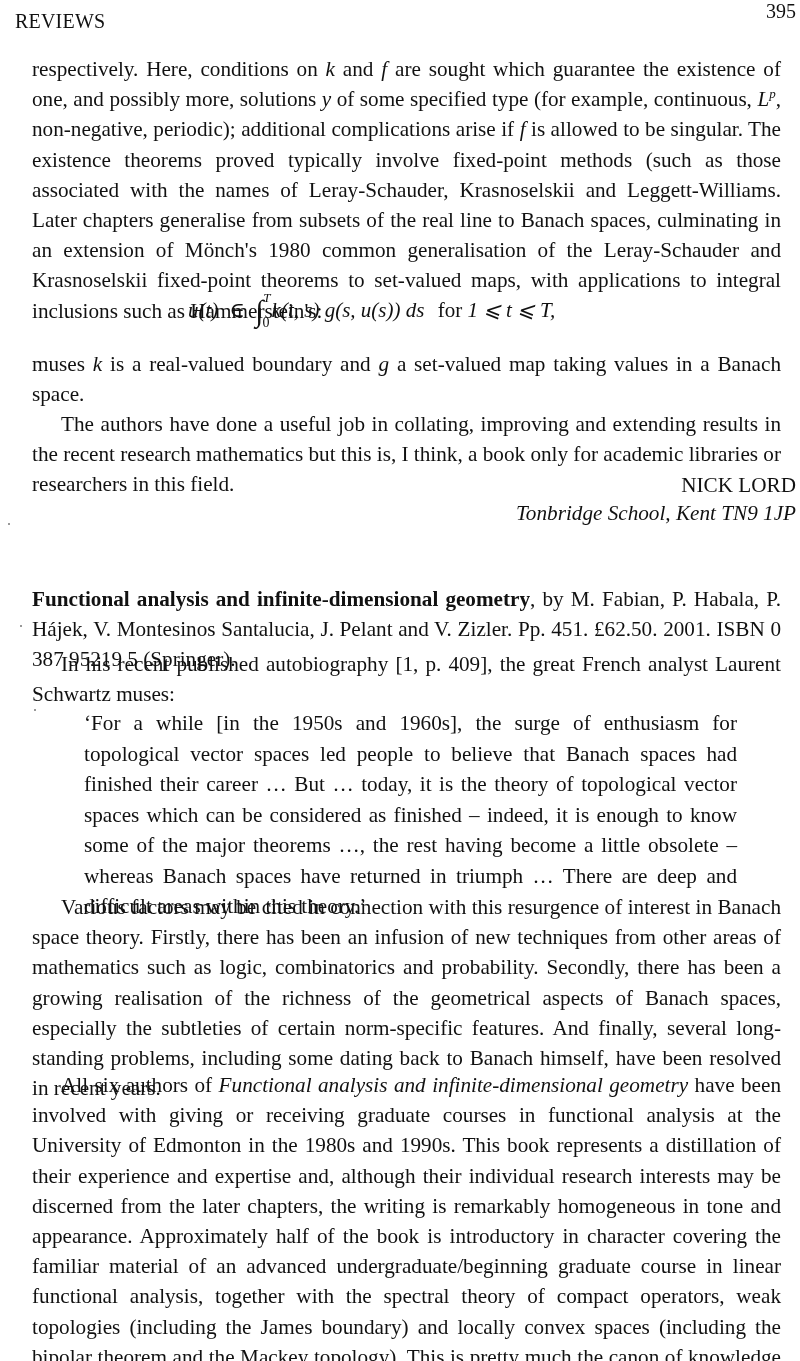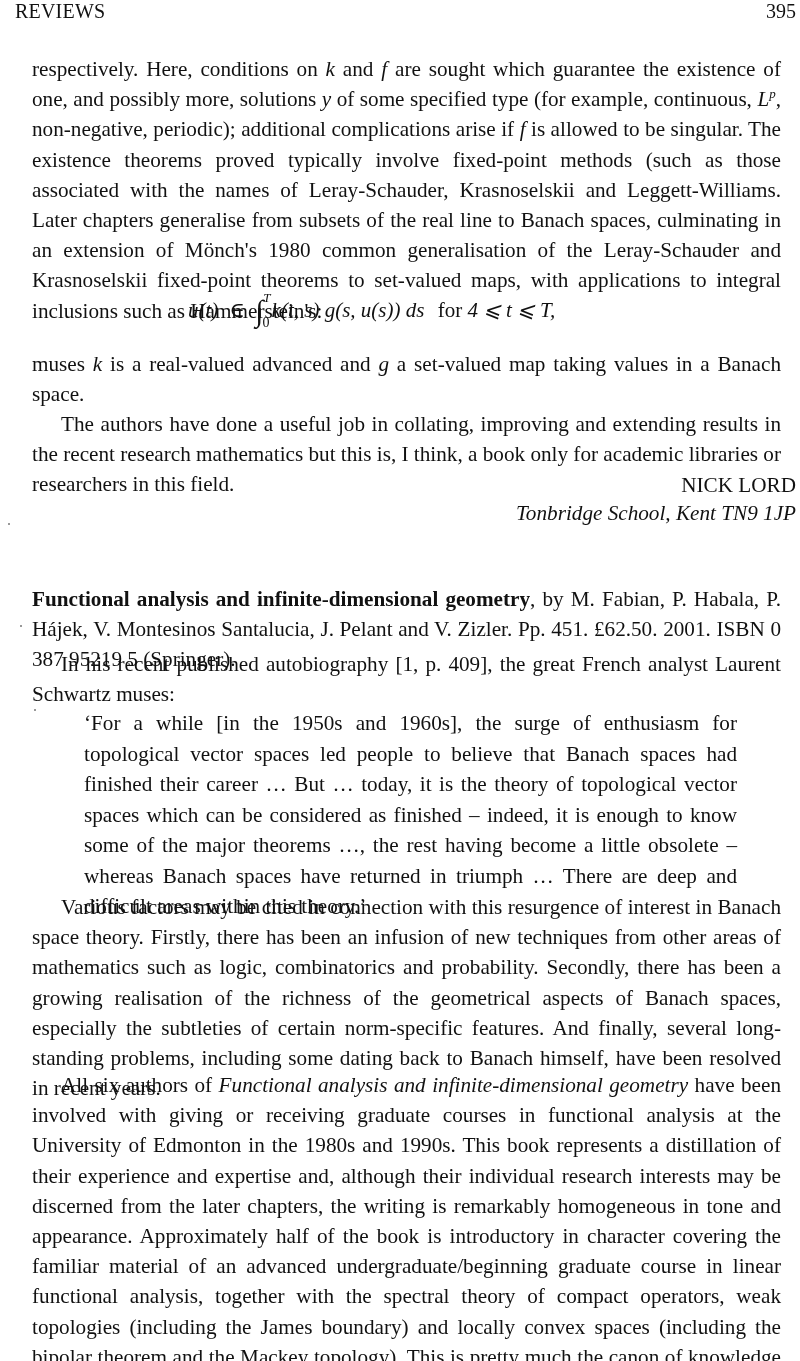--- a/index.html
+++ b/index.html
@@ -8,21 +8,21 @@
     font-family: "Liberation Serif", "DejaVu Serif", serif;
     color: #111111;
     font-size: 21.2px;
     line-height: 30.2px;
   }
   .page { position: absolute; left: 0; top: 0; width: 800px; }
   .running-head {
     position: absolute; top: 0; left: 15px; right: 4px; height: 24px;
     font-size: 20px; line-height: 22px;
   }
-  .running-head .rh-left { position: absolute; left: 0; top: 0; letter-spacing: 0.2px; }
+  .running-head .rh-left { position: absolute; left: 0; top: 10px; letter-spacing: 0.2px; }
   .running-head .rh-right { position: absolute; right: 0; top: 0; }
   .body-text { position: absolute; left: 16px; width: 781px; }
   p { margin: 16px; text-align: justify; text-align-last: left; }
   .indent { text-indent: 29px; }
   .p1 { top: 38px; }
   .equation {
     position: absolute; top: 285px; left: 188px; width: 540px; height: 44px;
     font-style: italic; font-size: 21px; line-height: 44px; white-space: nowrap;
   }
   .equation .int { font-style: normal; font-size: 30px; position: relative; top: 4px; margin: 0 2px 0 4px; }
@@ -59,26 +59,26 @@
   <div class="body-text p1">
     <p>
       <span>respectively.  Here, conditions on </span><i>k</i><span> and </span><i>f</i><span> are sought which guarantee the existence of one, and possibly more, solutions </span><i>y</i><span> of some specified type (for example, continuous, </span><i>L</i><sup style="font-size:13px;font-style:italic;line-height:0">p</sup><span>, non-negative, periodic); additional complications arise if </span><i>f</i><span> is allowed to be singular.  The existence theorems proved typically involve fixed-point methods (such as those associated with the names of Leray-Schauder, Krasnoselskii and Leggett-Williams.  Later chapters generalise from subsets of the real line to Banach spaces, culminating in an extension of Mönch's 1980 common generalisation of the Leray-Schauder and Krasnoselskii fixed-point theorems to set-valued maps, with applications to integral inclusions such as Hammerstein's:</span>
     </p>
   </div>
 
   <div class="equation">
     <span>u(t)</span>
     <span class="rm" style="margin:0 6px">∈</span><span class="int">∫</span><span class="sup">T</span><span class="sub">0</span><span>k(t, s) g(s, u(s)) ds</span>
     <span class="rm" style="margin-left:8px">for</span>
-    <span>4  ⩽  t  ⩽  T,</span>
+    <span>1  ⩽  t  ⩽  T,</span>
   </div>
 
   <div class="body-text p2">
     <p>
-      <span>muses </span><i>k</i><span> is a real-valued advanced and </span><i>g</i><span> a set-valued map taking values in a Banach space.</span>
+      <span>muses </span><i>k</i><span> is a real-valued boundary and </span><i>g</i><span> a set-valued map taking values in a Banach space.</span>
     </p>
   </div>
 
   <div class="body-text p3">
     <p class="indent">The authors have done a useful job in collating, improving and extending results in the recent research mathematics but this is, I think, a book only for academic libraries or researchers in this field.</p>
   </div>
 
   <div class="signature sig-name">NICK LORD</div>
   <div class="signature sig-inst">Tonbridge School, Kent TN9 1JP</div>
 

